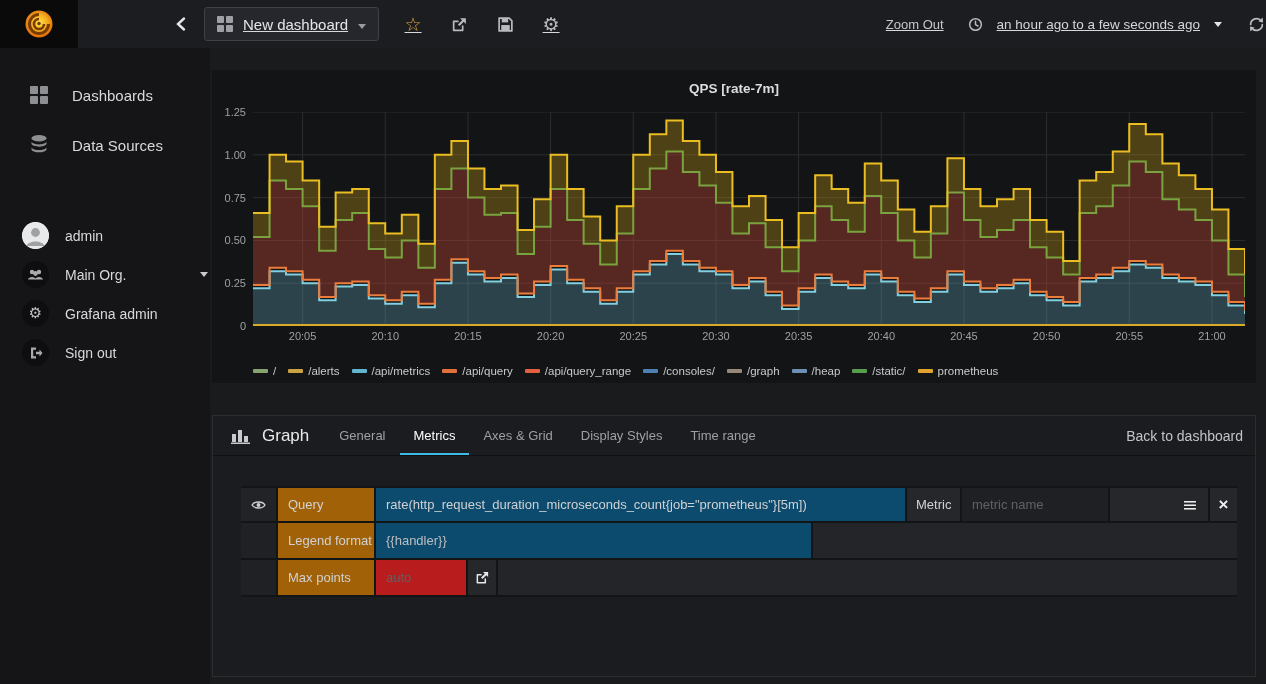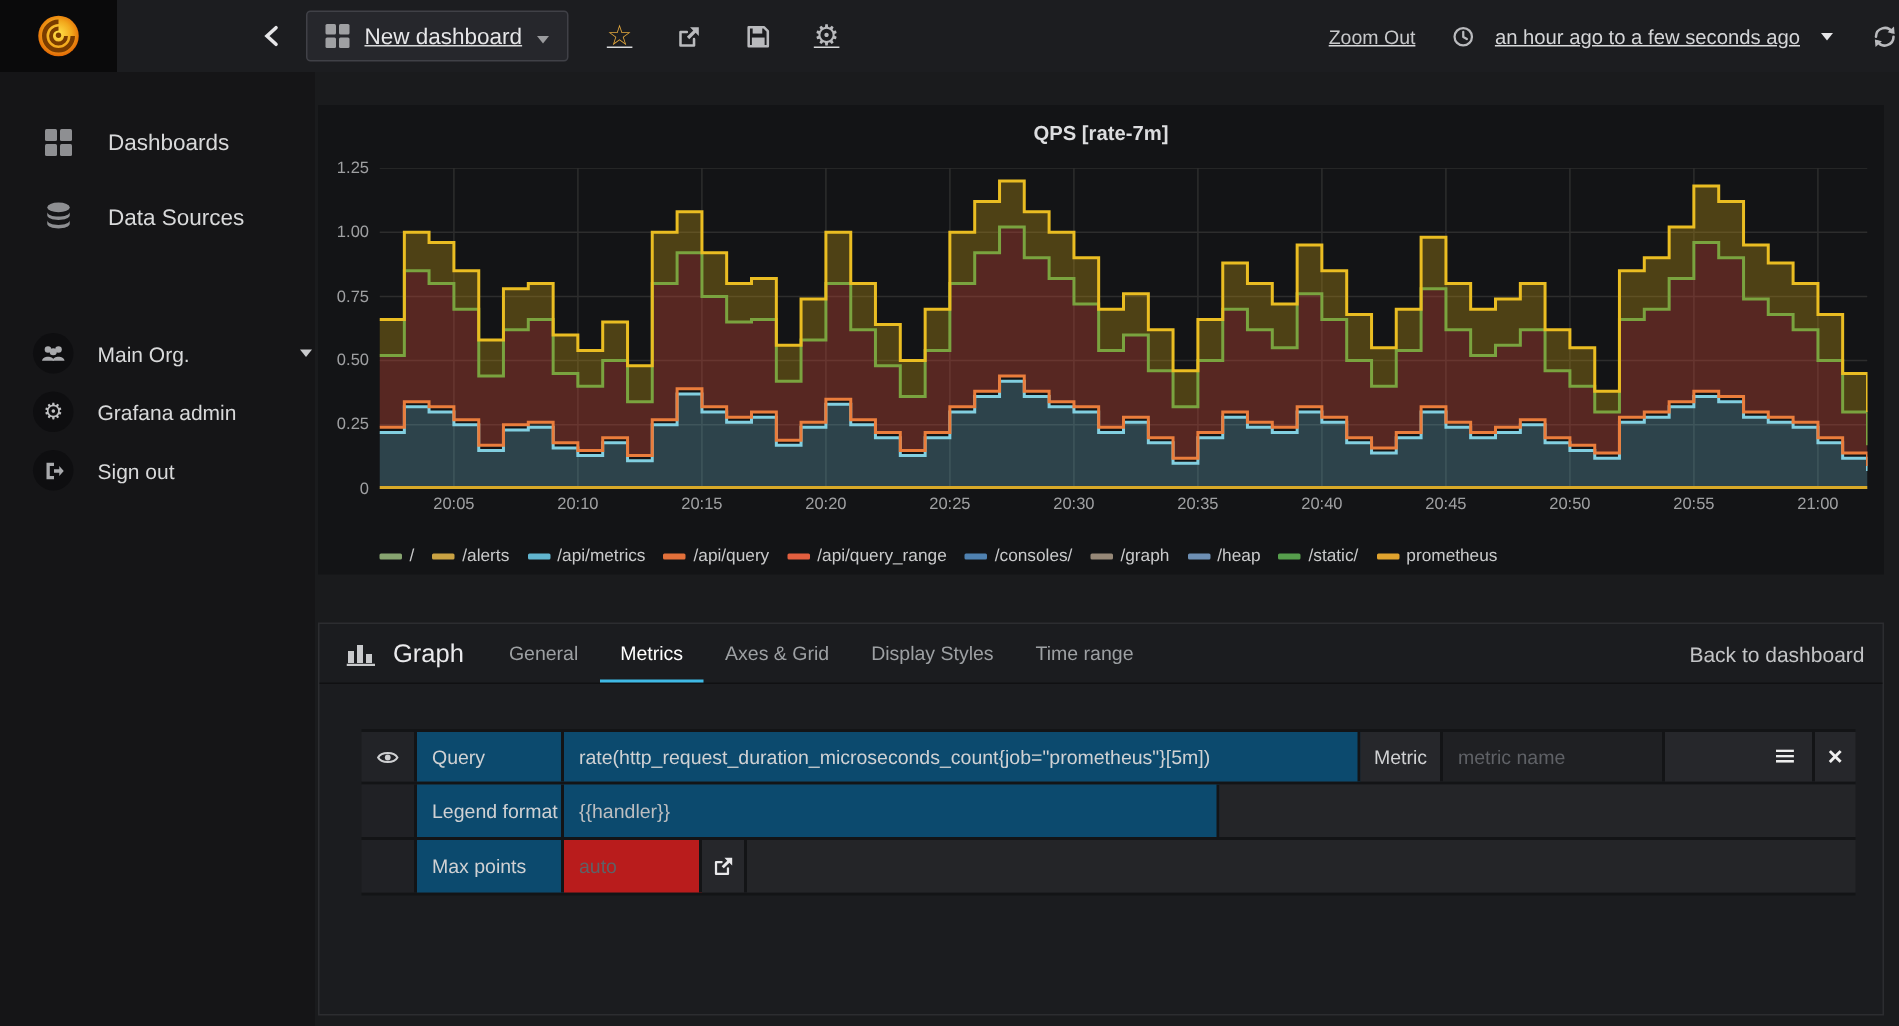--- a/index.html
+++ b/index.html
@@ -67,21 +67,21 @@
   .tab.active { color:#ffffff; box-shadow:inset 0 -2px 0 #3fb9e5; }
   .back-link { margin-left:auto; align-self:center; padding-right:12px; font-size:14px; color:#c3c4c6; cursor:pointer;text-align:center; }
 
   .editor-body { padding:30px 18px 0 28px; }
   .qtable { width:100%; }
   .qrow { display:flex; height:37px; border-bottom:2px solid #131416; }
   .qrow:first-child { border-top:2px solid #131416; }
   .cell { display:flex; align-items:center; border-right:2px solid #131416; }
   .cell-eye { width:37px; justify-content:center; background:#222327; cursor:pointer; }
   .cell-eye.empty { background:#202125; cursor:default; }
-  .cell-label { width:98px; background:#0c4a6e; padding-left:10px; font-size:13px; color:#d0d1d3; }
+  .cell-label { width:98px; background:#a16207; padding-left:10px; font-size:13px; color:#d0d1d3; }
   .cell-query { flex:1; background:#0c4a6e; padding-left:10px; font-size:13px; color:#d0d1d3; cursor:text; }
   .cell-metric-label { width:55px; background:#26272b; padding-left:9px; font-size:13px; color:#d0d1d3; }
   .cell-input { background:#1f2023; }
   .cell-input input, .cell-mp input { width:100%; height:100%; background:transparent; border:none; outline:none;
     padding-left:10px; font-size:13px; color:#d0d1d3; font-family:"Liberation Sans", sans-serif; }
   .cell-input input::placeholder, .cell-mp input::placeholder { color:#5f6166; }
   .cell-metric { width:148px; }
   .cell-actions { width:100px; background:#26272b; justify-content:flex-end; padding-right:10px; }
   .menu-glyph { font-family:"DejaVu Sans", sans-serif; font-size:19px; color:#eeeeee; cursor:pointer; line-height:1; }
   .cell-close { width:27px; background:#26272b; justify-content:center; border-right:none; }
@@ -199,20 +199,30 @@
             <ellipse cx="8" cy="3.1" rx="6" ry="2.6"></ellipse>
             <path d="M2 5.5 c0 1.4 2.7 2.5 6 2.5 s6 -1.1 6 -2.5 v1.8 c0 1.4 -2.7 2.5 -6 2.5 s-6 -1.1 -6 -2.5 z"></path>
             <path d="M2 10 c0 1.4 2.7 2.5 6 2.5 s6 -1.1 6 -2.5 v1.8 c0 1.4 -2.7 2.5 -6 2.5 s-6 -1.1 -6 -2.5 z"></path>
           </g>
         </svg>
       </span>
       <span>Data Sources</span>
     </div>
 
     <div class="side-user">
+      <div class="user-item">
+        <span class="circle-icon avatar-circle">
+          <svg width="27" height="27" viewBox="0 0 27 27">
+            <circle cx="13.5" cy="13.5" r="13.5" fill="#e8e9ea"></circle>
+            <circle cx="13.5" cy="10.5" r="4.4" fill="#9fa1a4"></circle>
+            <path d="M4.5 24 c2 -6 16 -6 18 0 z" fill="#9fa1a4"></path>
+          </svg>
+        </span>
+        <span>admin</span>
+      </div>
       <div class="user-item">
         <span class="circle-icon">
           <svg width="17" height="14" viewBox="0 0 17 14" fill="#a9aaad">
             <circle cx="5" cy="4" r="2.2"></circle>
               <circle cx="12" cy="4" r="2.2"></circle>
               <circle cx="8.5" cy="5.5" r="2.4"></circle>
             <path d="M1 11.5 c0.5 -3.5 7.5 -3.5 8 0 z"></path>
               <path d="M8 11.5 c0.5 -3.5 7.5 -3.5 8 0 z"></path>
           </svg>
         </span>

